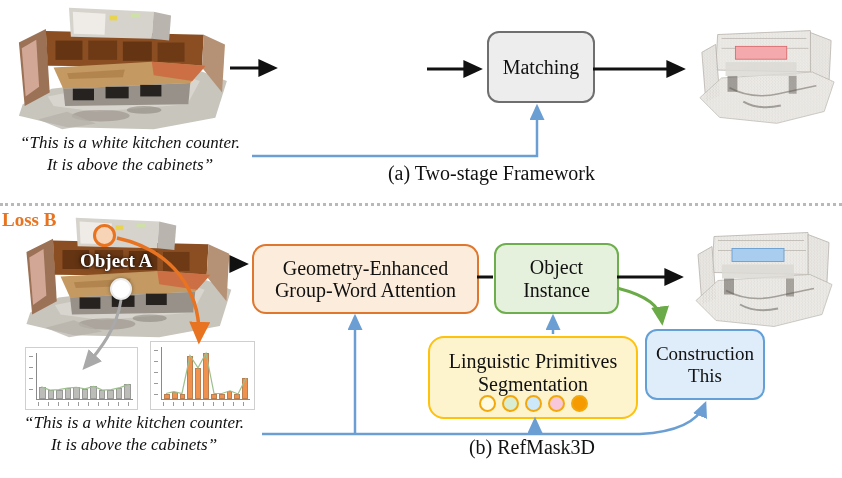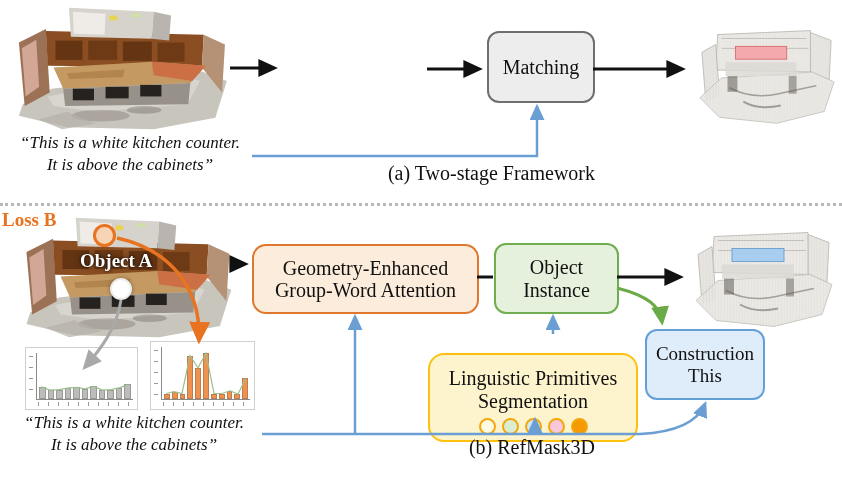--- a/index.html
+++ b/index.html
@@ -186,21 +186,21 @@
   <div class="box orange" style="left:252px;top:244px;width:223px;height:66px;font-size:20px">
     <span>Geometry-Enhanced</span>
     <span>Group-Word Attention</span>
   </div>
 
   <div class="box green" style="left:494px;top:243px;width:121px;height:67px">
     <span>Object</span>
     <span>Instance</span>
   </div>
 
-  <div class="box yellow" style="left:428px;top:353px;width:206px;height:77px;padding-bottom:8px">
+  <div class="box yellow" style="left:428px;top:336px;width:206px;height:77px;padding-bottom:2px">
     <span style="margin-top:-8px">Linguistic Primitives</span>
     <span>Segmentation</span>
     <div class="prim-row">
         <span class="prim-circle" style="background: rgb(255, 251, 224);"></span>
         <span class="prim-circle" style="background: rgb(216, 237, 210);"></span>
         <span class="prim-circle" style="background: rgb(205, 232, 248);"></span>
         <span class="prim-circle" style="background: rgb(249, 199, 218);"></span>
         <span class="prim-circle" style="background: rgb(245, 154, 0);"></span>
       </div>
   </div>

